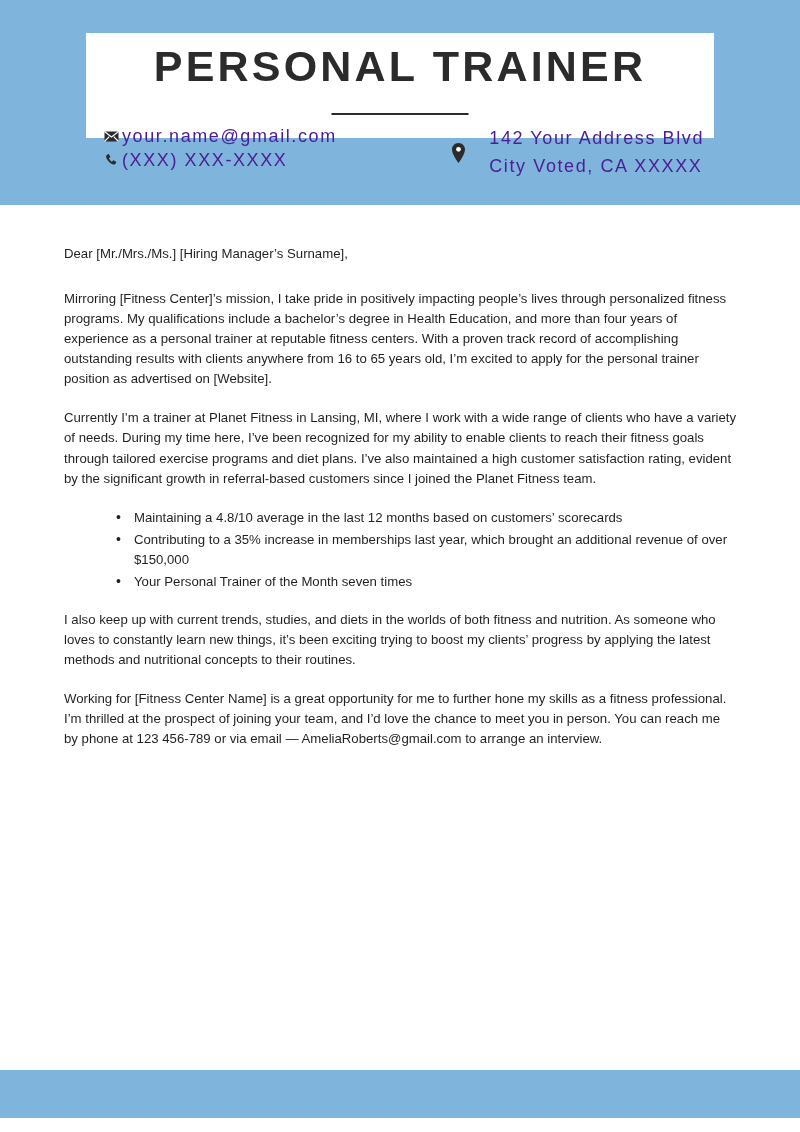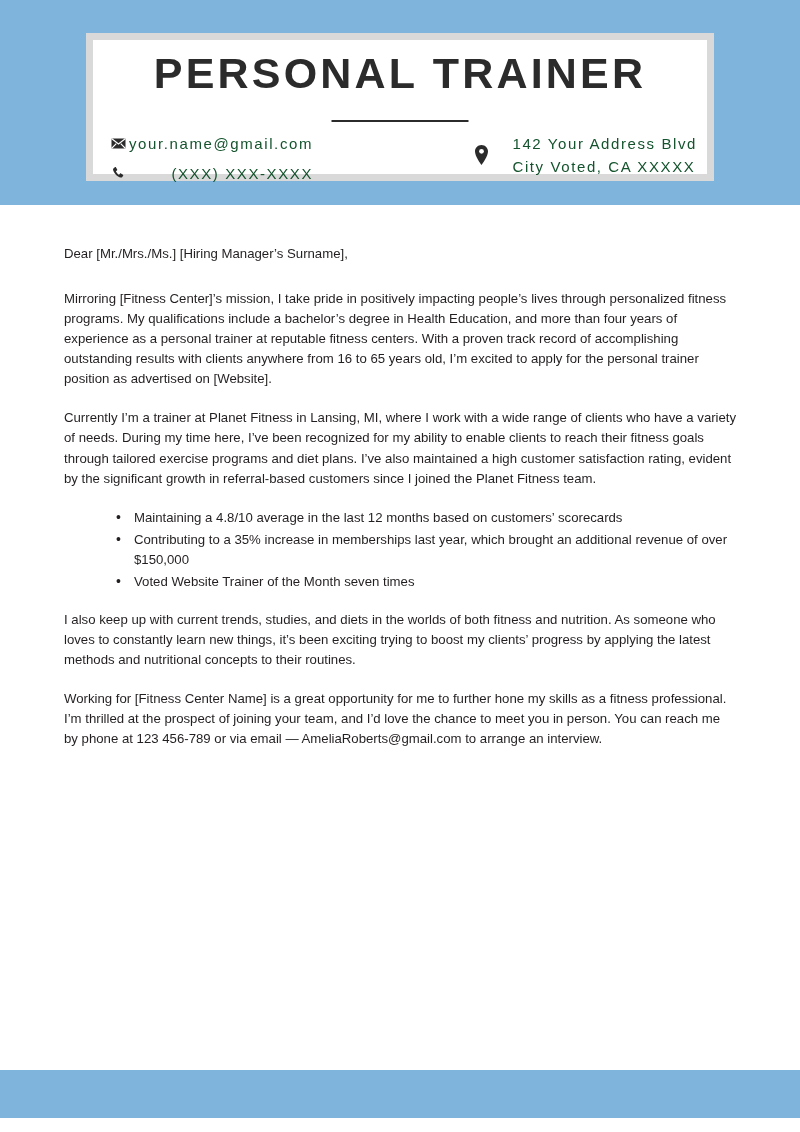--- a/index.html
+++ b/index.html
@@ -38,24 +38,23 @@
     height: 48px;
     background: #7fb4dd;
   }
 
   
   .header-frame {
     position: absolute;
     left: 86px;
     top: 33px;
     width: 628px;
-    height: 148px;
+    height: 105px;
     background: #d9d9d9;
     box-sizing: border-box;
-    padding: 7px;
     text-decoration: underline;
   }
   .header-inner {
     position: relative;
     width: 100%;
     height: 100%;
     background: #ffffff;
   }
 
   .doc-title {
@@ -85,36 +84,36 @@
   .contact-left {
     position: absolute;
     left: 14px;
     top: 92px;
   }
   .contact-row {
     display: flex;
     align-items: center;
     height: 22px;
   }
-  .contact-row + .contact-row { margin-top: 8px; justify-content: space-between; }
+  .contact-row + .contact-row { margin-top: 2px; }
 
   .ic {
     width: 22px;
     display: flex;
     align-items: center;
     justify-content: center;
     flex: 0 0 22px;
     color: #2b2b2b;
   }
   .ic svg { display: block; }
 
   .contact-text {
-    font-size: 15px;
+    font-size: 18px;
     letter-spacing: 1.6px;
-    color: #14532d;
+    color: #4c1d95;
     white-space: nowrap;
     font-family: "Liberation Sans", sans-serif;
   }
 
   .contact-right {
     position: absolute;
     right: 10px;
     top: 92px;
     display: flex;
     align-items: center;
@@ -226,21 +225,21 @@
     <p class="salutation">Dear [Mr./Mrs./Ms.] [Hiring Manager’s Surname],</p>
 
     <p>Mirroring [Fitness Center]’s mission, I take pride in positively impacting people’s lives through personalized fitness programs. My qualifications include a bachelor’s degree in Health Education, and more than four years of experience as a personal trainer at reputable fitness centers. With a proven track record of accomplishing outstanding results with clients anywhere from 16 to 65 years old, I’m excited to apply for the personal trainer position as advertised on [Website].</p>
 
     <p>Currently I’m a trainer at Planet Fitness in Lansing, MI, where I work with a wide range of clients who have a variety of needs. During my time here, I’ve been recognized for my ability to enable clients to reach their fitness goals through tailored exercise programs and diet plans. I’ve also maintained a high customer satisfaction rating, evident by the significant growth in referral-based customers since I joined the Planet Fitness team.</p>
 
 
     <ul class="highlights">
       <li>Maintaining a 4.8/10 average in the last 12 months based on customers’ scorecards</li>
       <li>Contributing to a 35% increase in memberships last year, which brought an additional revenue of over $150,000</li>
-      <li>Voted Website Trainer of the Month seven times</li>
+      <li>Your Personal Trainer of the Month seven times</li>
     </ul>
 
     <p>I also keep up with current trends, studies, and diets in the worlds of both fitness and nutrition. As someone who loves to constantly learn new things, it’s been exciting trying to boost my clients’ progress by applying the latest methods and nutritional concepts to their routines.</p>
 
     <p>Working for [Fitness Center Name] is a great opportunity for me to further hone my skills as a fitness professional. I’m thrilled at the prospect of joining your team, and I’d love the chance to meet you in person. You can reach me by phone at 123 456-789 or via email — AmeliaRoberts@gmail.com to arrange an interview.</p>
 
 
   </div>
 
   <div class="banner-bottom"></div>

